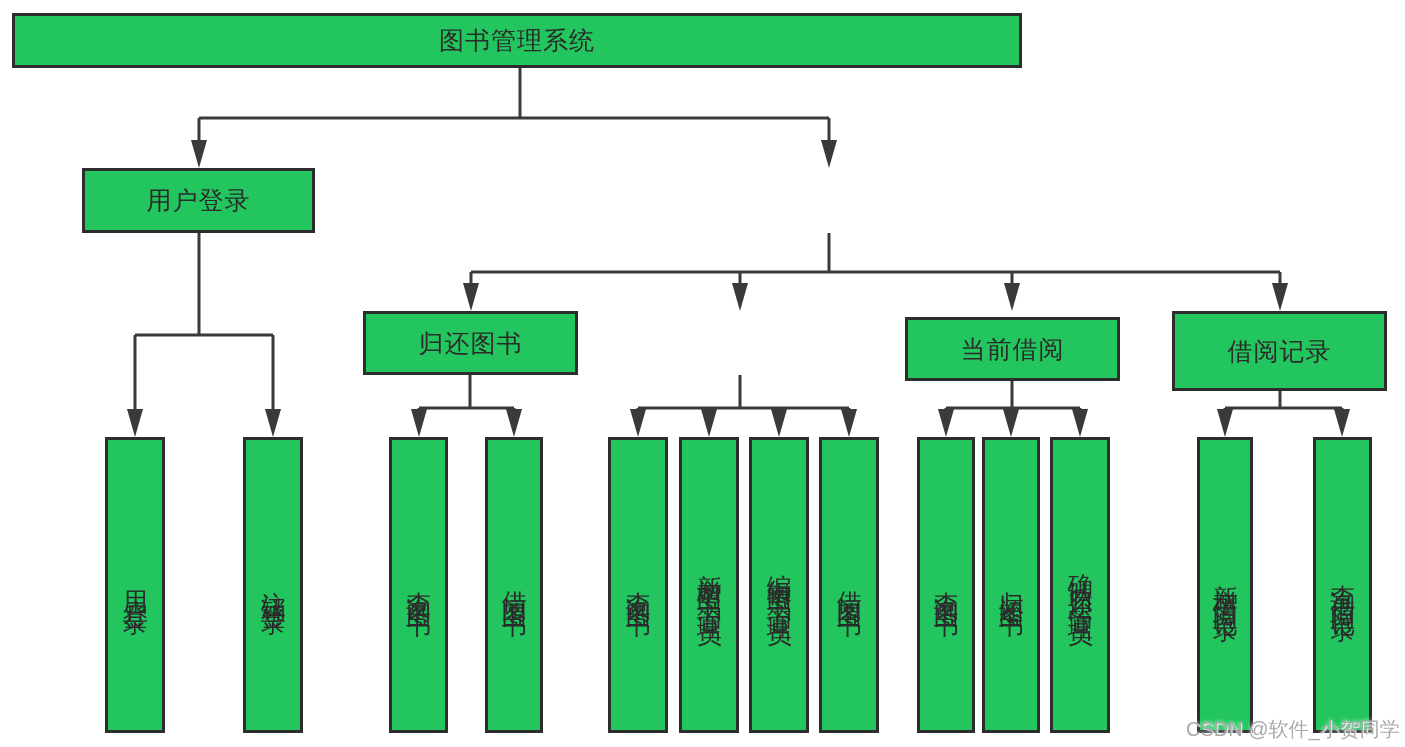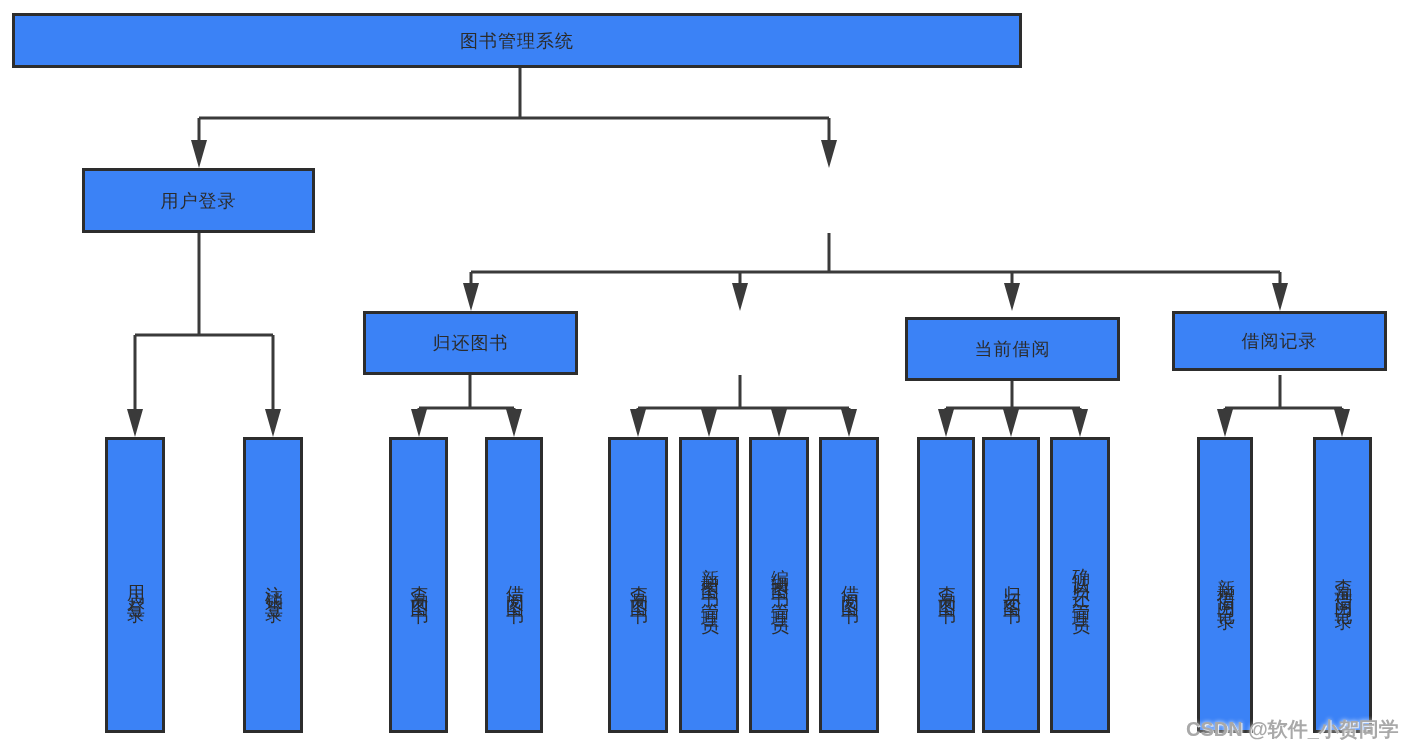--- a/index.html
+++ b/index.html
@@ -30,46 +30,45 @@
     fill: none;
   }
   .connector-layer .arrows {
     fill: var(--line);
     stroke: none;
   }
   .node {
     position: absolute;
     box-sizing: border-box;
     border: 3px solid var(--border);
-    background: #3b82f6;
+    background: #22c55e;
     color: var(--text);
     display: flex;
     align-items: center;
     justify-content: center;
-    font-size: 18px;
+    font-size: 25px;
   }
   .node-h {
     letter-spacing: 1px;
     white-space: nowrap;
   }
   .node-v {
     writing-mode: vertical-rl;
     letter-spacing: 7px;
     line-height: 1.1;
   }
   .watermark {
     position: absolute;
     left: 1186px;
     top: 716px;
     font-size: 20px;
     color: var(--watermark);
     white-space: nowrap;
     text-shadow: 0 0 4px rgba(255,255,255,0.95), 1px 1px 0 rgba(255,255,255,0.8);
     z-index: 5;
-    font-weight: bold;
   }
 </style>
 </head>
 <body>
 
 <div class="canvas">
 
   <svg class="connector-layer" viewBox="0 0 1405 747" xmlns="http://www.w3.org/2000/svg">
     <g class="lines">
 
@@ -109,21 +108,21 @@
                M1334 409 L1350 409 L1342 437 Z"></path>
     </g>
   </svg>
 
   <div class="node node-h" style="left:12px;top:13px;width:1010px;height:55px">图书管理系统</div>
 
   <div class="node node-h" style="left:82px;top:168px;width:233px;height:65px">用户登录</div>
 
   <div class="node node-h" style="left:363px;top:311px;width:215px;height:64px">归还图书</div>
   <div class="node node-h" style="left:905px;top:317px;width:215px;height:64px">当前借阅</div>
-  <div class="node node-h" style="left:1172px;top:311px;width:215px;height:60px">借阅记录</div>
+  <div class="node node-h" style="left:1172px;top:311px;width:215px;height:80px">借阅记录</div>
 
   <div class="node node-v" style="left:105px;top:437px;width:60px;height:296px">用户登录</div>
   <div class="node node-v" style="left:243px;top:437px;width:60px;height:296px">注销登录</div>
 
   <div class="node node-v" style="left:389px;top:437px;width:59px;height:296px">查询图书</div>
   <div class="node node-v" style="left:485px;top:437px;width:58px;height:296px">借阅图书</div>
 
   <div class="node node-v" style="left:608px;top:437px;width:60px;height:296px">查询图书</div>
   <div class="node node-v" style="left:679px;top:437px;width:60px;height:296px">新增图书（管理员）</div>
   <div class="node node-v" style="left:749px;top:437px;width:60px;height:296px">编辑图书（管理员）</div>

